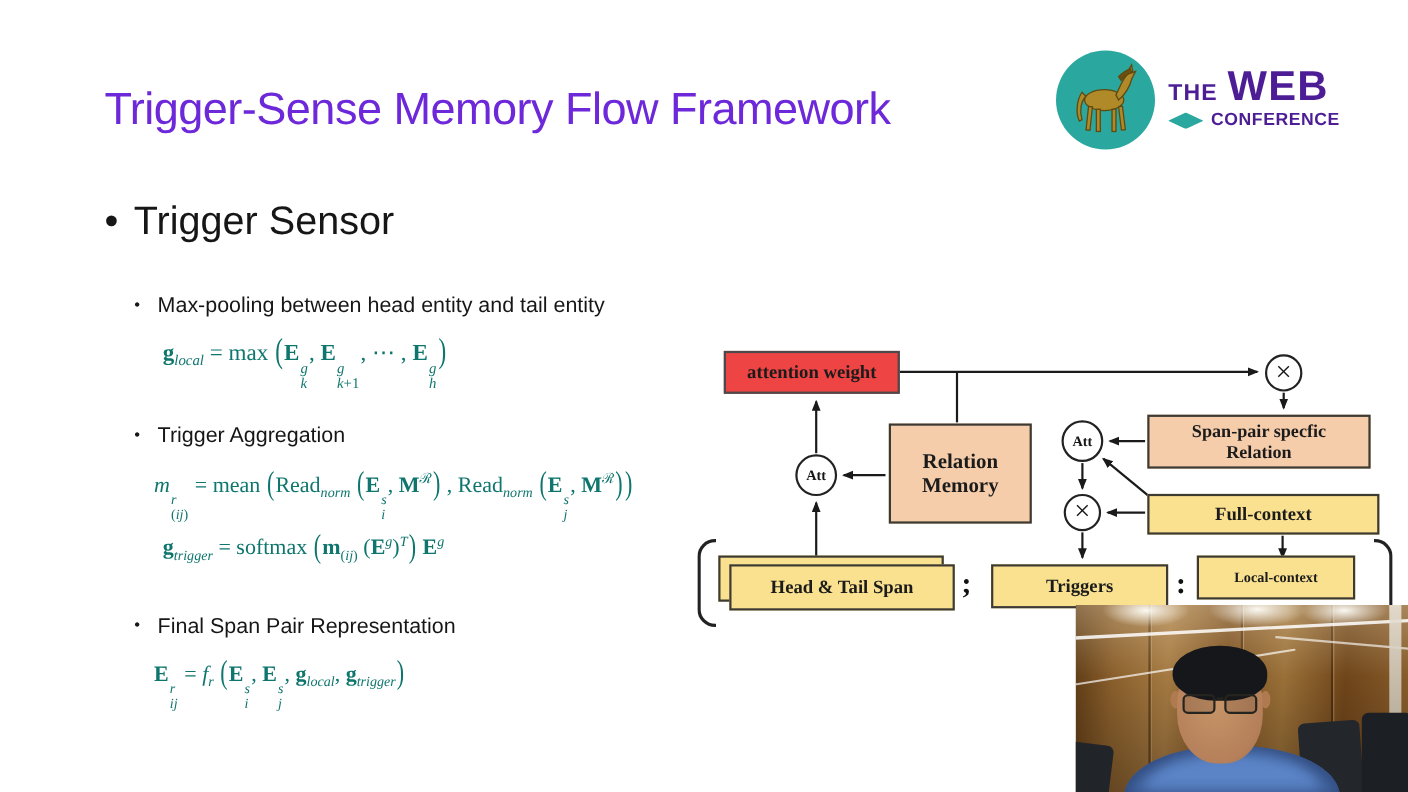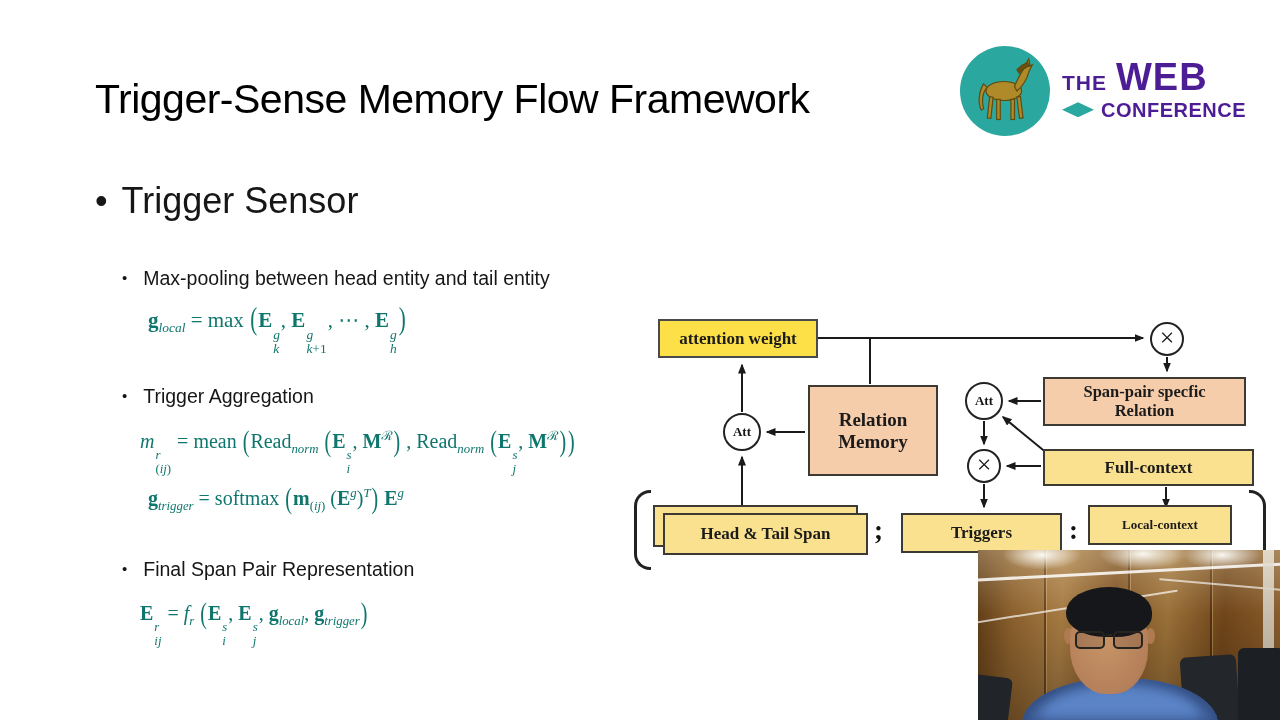--- a/index.html
+++ b/index.html
@@ -1,21 +1,21 @@
 <!DOCTYPE html>
 <html><head>
 <meta charset="utf-8">
 <style>
   html,body{margin:0;padding:0;background:#ffffff;}
   .stage{position:relative;width:1280px;height:720px;background:#ffffff;overflow:hidden;
          font-family:"Liberation Sans",sans-serif;color:#161616;}
 
   
   .title{position:absolute;left:95px;top:76px;font-size:41px;font-weight:400;
-         letter-spacing:-0.5px;color:#000000;white-space:nowrap;}
+         letter-spacing:-0.5px;color:#6d28d9;white-space:nowrap;}
   .bullet-l1{position:absolute;left:95px;top:180px;font-size:36px;font-weight:400;white-space:nowrap;}
   .bullet-l1::before{content:"•";margin-right:14px;}
   .bullet-l2{position:absolute;left:122px;font-size:19.5px;font-weight:400;white-space:nowrap;}
   .bullet-l2::before{content:"•";margin-right:16px;font-size:15px;vertical-align:2px;}
   .formula{position:absolute;font-family:"Liberation Serif","DejaVu Serif",serif;font-size:20px;
            color:#0f766e;white-space:nowrap;line-height:1.5;}
   .formula sup,.formula sub{font-size:64%;}
   .ss{display:inline-flex;flex-direction:column;align-items:flex-start;vertical-align:-0.55em;
       line-height:1;margin:0 1px;}
   .ssu,.ssd{font-size:64%;line-height:1.1;}
@@ -25,27 +25,27 @@
   .logo{position:absolute;left:960px;top:46px;display:flex;align-items:center;}
   .logo-circle{width:90px;height:90px;border-radius:50%;background:#2aa79e;position:relative;flex:0 0 auto;}
   .logo-circle svg{position:absolute;left:7px;top:9px;}
   .logo-words{margin-left:12px;font-weight:700;color:#4c1d95;}
   .logo-row1{display:flex;align-items:flex-end;}
   .logo-the{font-size:21px;letter-spacing:1px;line-height:1;}
   .logo-web{font-size:38px;line-height:0.8;margin-left:9px;letter-spacing:1px;}
   .logo-row2{display:flex;align-items:center;margin-top:7px;}
   .logo-diamond{width:32px;height:15px;background:#2aa79e;margin-right:7px;
                 clip-path:polygon(50% 0,100% 50%,50% 100%,0 50%);}
-  .logo-conf{font-size:20px;letter-spacing:0.5px;line-height:1;}
+  .logo-conf{font-size:16px;letter-spacing:0.5px;line-height:1;}
 
   
   .dbox{position:absolute;box-sizing:border-box;border:2px solid #3d3a34;
         font-family:"Liberation Serif","DejaVu Serif",serif;font-weight:700;color:#1b1b1b;
         display:flex;align-items:center;justify-content:center;text-align:center;line-height:1.15;z-index:3;}
-  .gray{background:#fde047;border-color:#4a4a4a;}
+  .gray{background:#ef4444;border-color:#4a4a4a;}
   .peach{background:#f6cdab;}
   .yellow{background:#fae18f;}
   .circ{position:absolute;box-sizing:border-box;border:2px solid #222;border-radius:50%;background:#fff;
         display:flex;align-items:center;justify-content:center;z-index:4;
         font-family:"Liberation Serif","DejaVu Serif",serif;}
   .att{font-size:13px;font-weight:700;}
   .otimes{font-size:26px;font-weight:400;line-height:0;padding-bottom:3px;}
   .wires{position:absolute;left:0;top:0;z-index:2;pointer-events:none;}
   .sep{position:absolute;font-family:"Liberation Serif","DejaVu Serif",serif;font-weight:700;
        font-size:27px;z-index:3;color:#111;}

